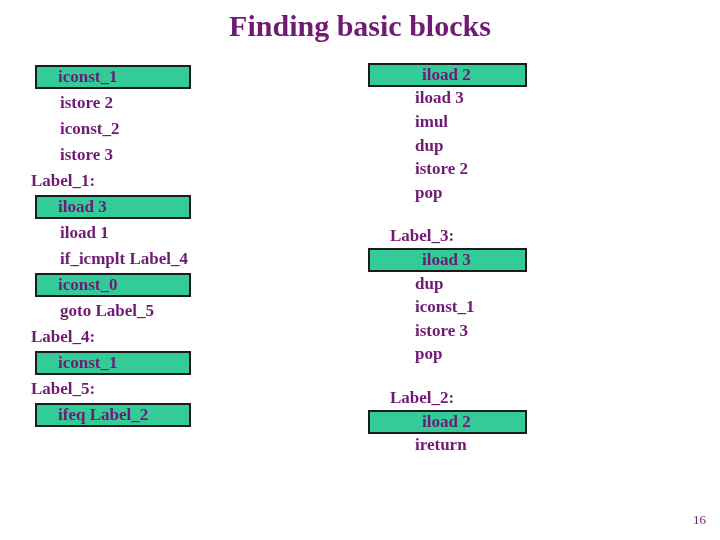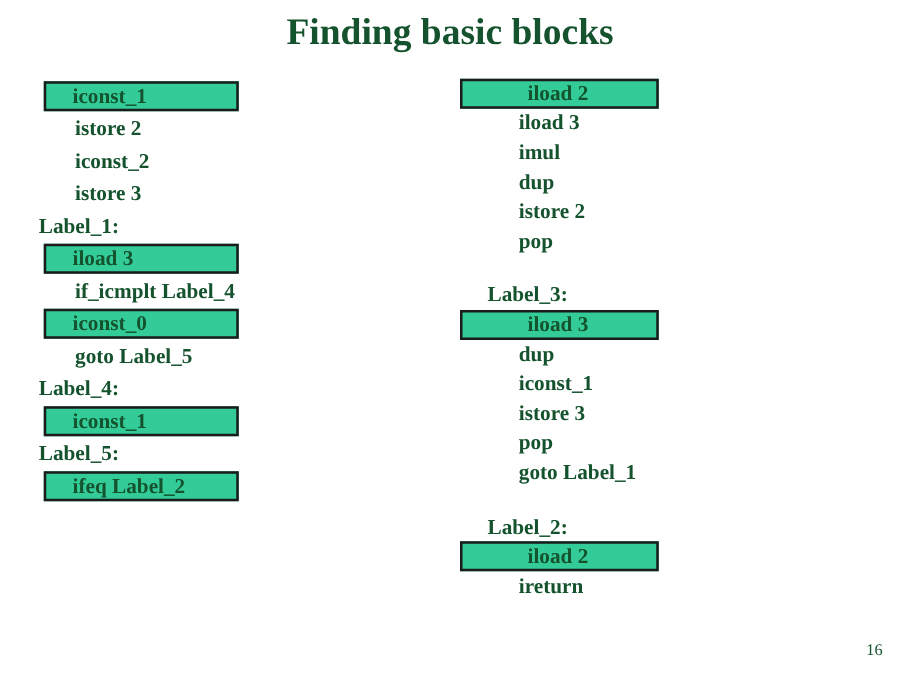--- a/index.html
+++ b/index.html
@@ -2,21 +2,21 @@
 <html style="--highlight: #33CC99; --box-border: #1b1b1b;"><head>
 <meta charset="utf-8">
 <style>
   html, body { margin: 0; padding: 0; background: #888; }
   .slide {
     position: relative;
     width: 720px;
     height: 540px;
     background: #ffffff;
     font-family: "Liberation Serif", serif;
-    color: #14532d;
+    color: #701a75;
     overflow: hidden;
     margin: 0 auto;
   }
   .title {
     position: absolute;
     top: 8px;
     left: 0;
     width: 100%;
     text-align: center;
     font-size: 30px;
@@ -66,20 +66,21 @@
 
 <div class="slide">
   <div class="title">Finding basic blocks</div>
   <div id="left-column" class="column">
       <div class="code-row row-boxed"><div class="leader-box"><span>iconst_1</span></div></div>
       <div class="code-row row-instr"><span>istore 2</span></div>
       <div class="code-row row-instr"><span>iconst_2</span></div>
       <div class="code-row row-instr"><span>istore 3</span></div>
       <div class="code-row row-label"><span>Label_1:</span></div>
       <div class="code-row row-boxed"><div class="leader-box"><span>iload 3</span></div></div>
+      <div class="code-row row-instr"><span>iload 1</span></div>
       <div class="code-row row-instr"><span>if_icmplt Label_4</span></div>
       <div class="code-row row-boxed"><div class="leader-box"><span>iconst_0</span></div></div>
       <div class="code-row row-instr"><span>goto Label_5</span></div>
       <div class="code-row row-label"><span>Label_4:</span></div>
       <div class="code-row row-boxed"><div class="leader-box"><span>iconst_1</span></div></div>
       <div class="code-row row-label"><span>Label_5:</span></div>
       <div class="code-row row-boxed"><div class="leader-box"><span>ifeq Label_2</span></div></div>
     </div>
   <div id="right-column" class="column">
       <div class="code-row row-boxed"><div class="leader-box"><span>iload 2</span></div></div>
@@ -87,19 +88,18 @@
       <div class="code-row row-instr"><span>imul</span></div>
       <div class="code-row row-instr"><span>dup</span></div>
       <div class="code-row row-instr"><span>istore 2</span></div>
       <div class="code-row row-instr"><span>pop</span></div>
       <div class="code-row row-label"><span>Label_3:</span></div>
       <div class="code-row row-boxed"><div class="leader-box"><span>iload 3</span></div></div>
       <div class="code-row row-instr"><span>dup</span></div>
       <div class="code-row row-instr"><span>iconst_1</span></div>
       <div class="code-row row-instr"><span>istore 3</span></div>
       <div class="code-row row-instr"><span>pop</span></div>
-      <div class="code-row row-instr"><span>goto Label_1</span></div>
       <div class="code-row row-label"><span>Label_2:</span></div>
       <div class="code-row row-boxed"><div class="leader-box"><span>iload 2</span></div></div>
       <div class="code-row row-instr"><span>ireturn</span></div>
     </div>
   <div class="page-number">16</div>
 </div>
 
 </body></html>

